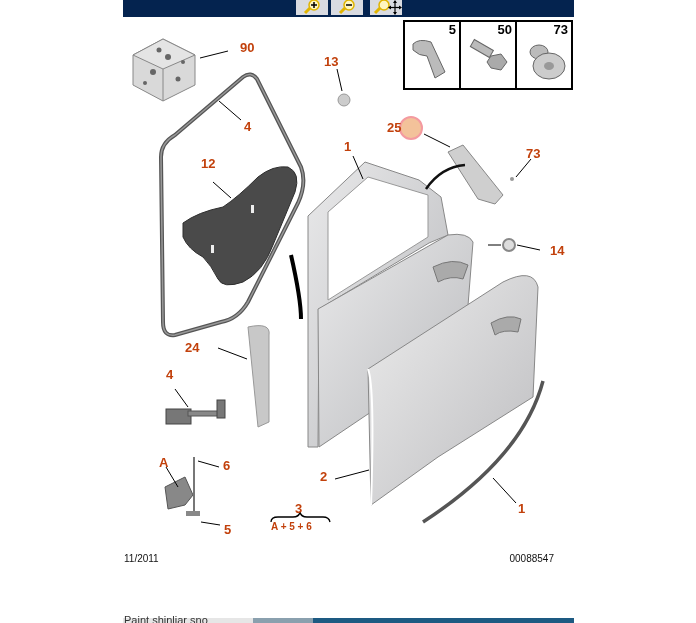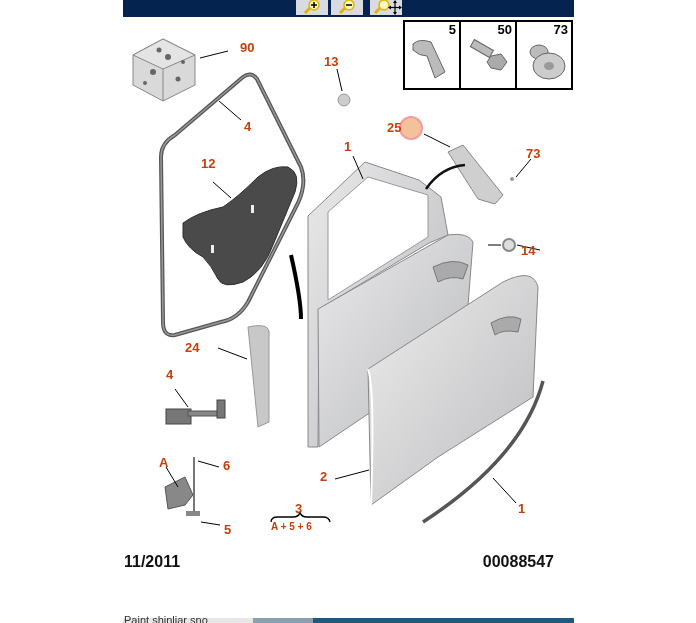--- a/index.html
+++ b/index.html
@@ -8,21 +8,21 @@
   .tbtn{position:absolute;top:0;width:32px;height:15px;background:#d9dbe1;}
   .tbtn svg{position:absolute;left:0;top:0;}
   .canvas{position:absolute;left:123px;top:17px;width:451px;height:583px;background:#fff;}
   .diagram{position:absolute;left:0;top:0;}
   .callout{position:absolute;font-weight:bold;font-size:13px;color:#c2410c;}
   .hl{position:absolute;width:24px;height:24px;border-radius:50%;background:#f3c29a;border:2px solid #f49aa0;box-sizing:border-box;}
   .inset{position:absolute;left:280px;top:3px;width:170px;height:70px;border:2px solid #000;box-sizing:border-box;display:flex;background:#fff;}
   .inset .cell{flex:1;position:relative;border-right:2px solid #000;}
   .inset .cell:last-child{border-right:none;}
   .inset .num{position:absolute;right:3px;top:0;font-weight:bold;font-size:13px;}
-  .footer{position:absolute;font-weight:bold;font-size:16px;color:#111;}
+  .footer{position:absolute;font-weight:normal;font-size:10px;color:#111;}
   .bottombar{position:absolute;left:123px;top:618px;width:451px;height:5px;background:#1d5a82;}
   .bottombar .seg1{position:absolute;left:0;top:0;width:130px;height:5px;background:#e6e6e6;}
   .bottombar .seg2{position:absolute;left:130px;top:0;width:60px;height:5px;background:#8aa0ae;}
   .bottomtext{position:absolute;left:124px;top:614px;font-size:11px;color:#333;}
 </style>
 </head>
 <body>
 
 <div class="toolbar">
   <div class="tbtn" style="left:173px">
@@ -165,21 +165,21 @@
   </div>
 
   <span class="callout" style="left:117px;top:23px">90</span>
   <span class="callout" style="left:121px;top:102px">4</span>
   <span class="callout" style="left:201px;top:37px">13</span>
   <div class="hl" style="left:276px;top:99px"></div>
   <span class="callout" style="left:264px;top:103px">25</span>
   <span class="callout" style="left:403px;top:129px">73</span>
   <span class="callout" style="left:78px;top:139px">12</span>
   <span class="callout" style="left:221px;top:122px">1</span>
-  <span class="callout" style="left:398px;top:226px">14</span>
+  <span class="callout" style="left:427px;top:226px">14</span>
   <span class="callout" style="left:62px;top:323px">24</span>
   <span class="callout" style="left:43px;top:350px">4</span>
   <span class="callout" style="left:36px;top:438px">A</span>
   <span class="callout" style="left:100px;top:441px">6</span>
   <span class="callout" style="left:101px;top:505px">5</span>
   <span class="callout" style="left:197px;top:452px">2</span>
   <span class="callout" style="left:395px;top:484px">1</span>
   <span class="callout" style="left:172px;top:484px">3</span>
   <span class="callout" style="left:148px;top:504px;font-size:10px">A + 5 + 6</span>
 

